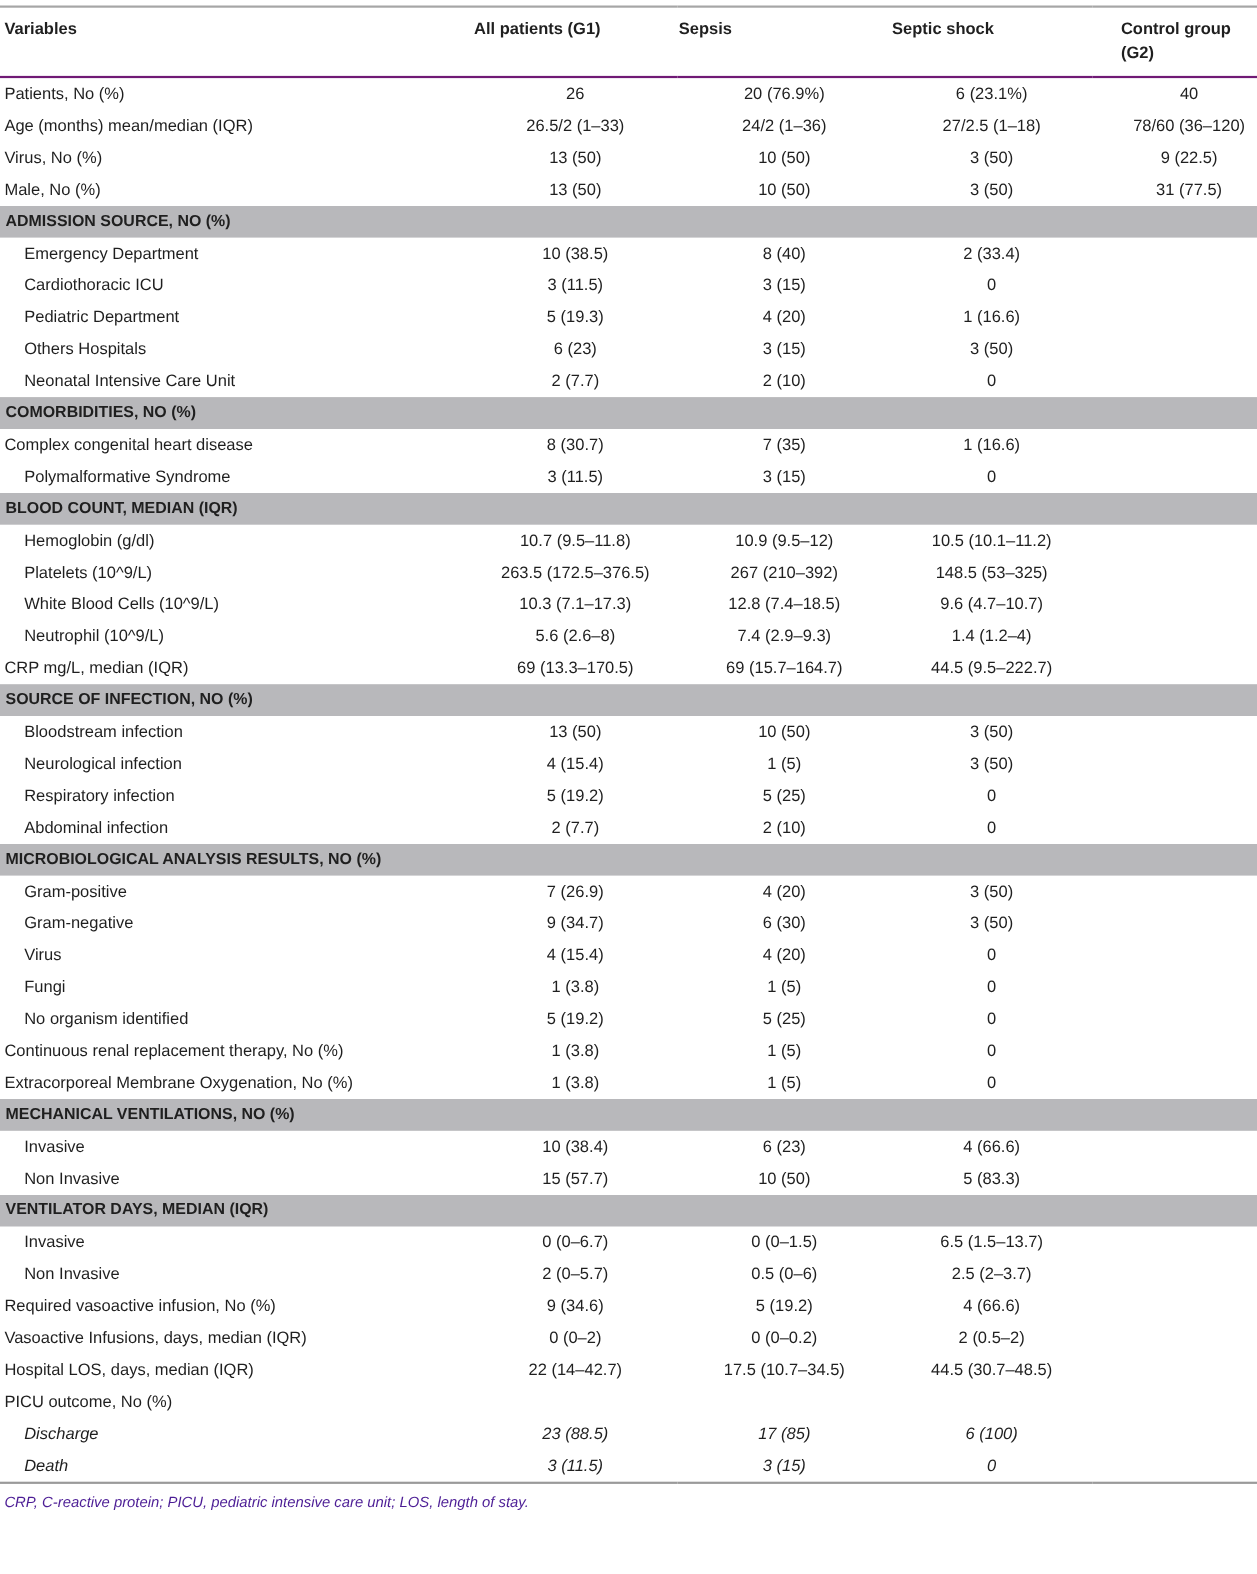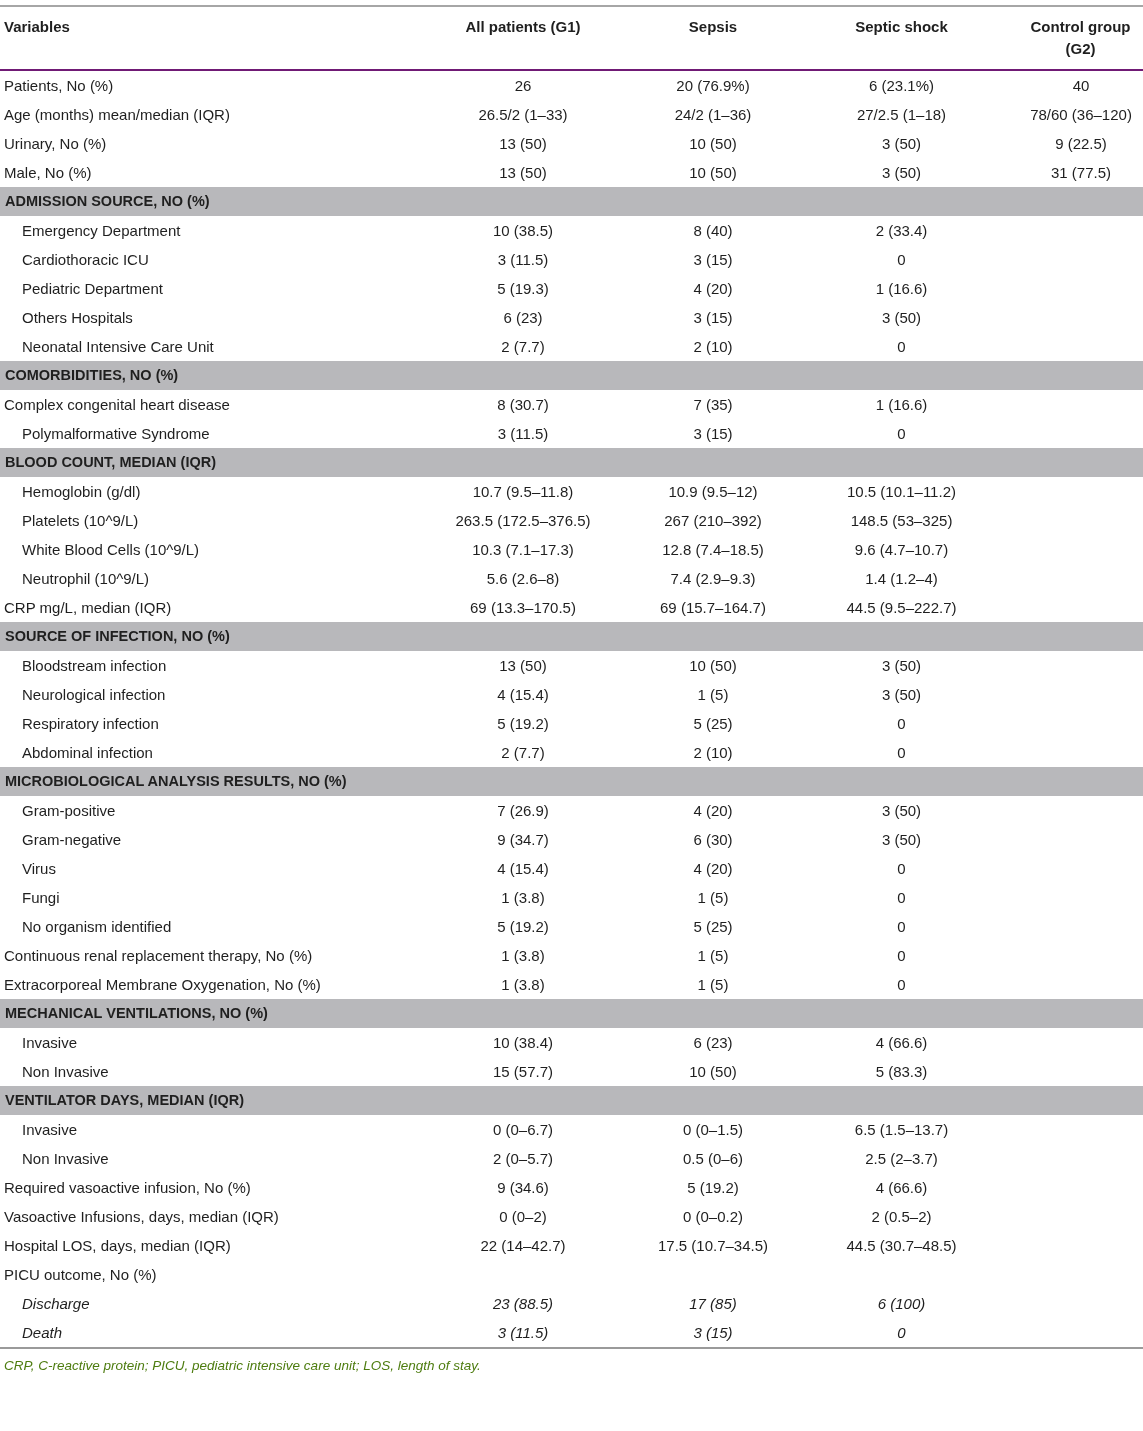--- a/index.html
+++ b/index.html
@@ -34,21 +34,21 @@
     font-size: 15px;
     font-weight: bold;
     vertical-align: top;
     padding-top: 9px;
     padding-bottom: 6px;
     height: 47px;
     line-height: 22px;
     border-bottom: 2px solid #701a75;
   }
   th.l { text-align: left; padding-left: 4px; }
-  th.c { text-align: center; }
+  th.c { text-align: left; }
   th.col5 { padding-left: 26px; }
 
   tbody td {
     font-size: 15px;
     height: 29px;
     padding: 0;
     line-height: 29px;
     white-space: nowrap;
     overflow: hidden;
   }
@@ -64,21 +64,21 @@
     font-size: 14.5px;
     text-align: left;
     padding-left: 5px;
     height: 24px;
     line-height: 29px;
   }
 
   .footnote {
     font-size: 13.5px;
     font-style: italic;
-    color: #4d7c0f;
+    color: #4c1d95;
     padding: 9px 0 0 4px;
   }
 </style>
 </head>
 <body>
 
 <div class="page">
   <table class="data-table">
     <colgroup>
       <col class="c1">
@@ -105,21 +105,21 @@
           <td class="c col5">40</td>
         </tr>
         <tr>
           <td class="l">Age (months) mean/median (IQR)</td>
           <td class="c">26.5/2 (1–33)</td>
           <td class="c">24/2 (1–36)</td>
           <td class="c">27/2.5 (1–18)</td>
           <td class="c col5">78/60 (36–120)</td>
         </tr>
         <tr>
-          <td class="l">Urinary, No (%)</td>
+          <td class="l">Virus, No (%)</td>
           <td class="c">13 (50)</td>
           <td class="c">10 (50)</td>
           <td class="c">3 (50)</td>
           <td class="c col5">9 (22.5)</td>
         </tr>
         <tr>
           <td class="l">Male, No (%)</td>
           <td class="c">13 (50)</td>
           <td class="c">10 (50)</td>
           <td class="c">3 (50)</td>

